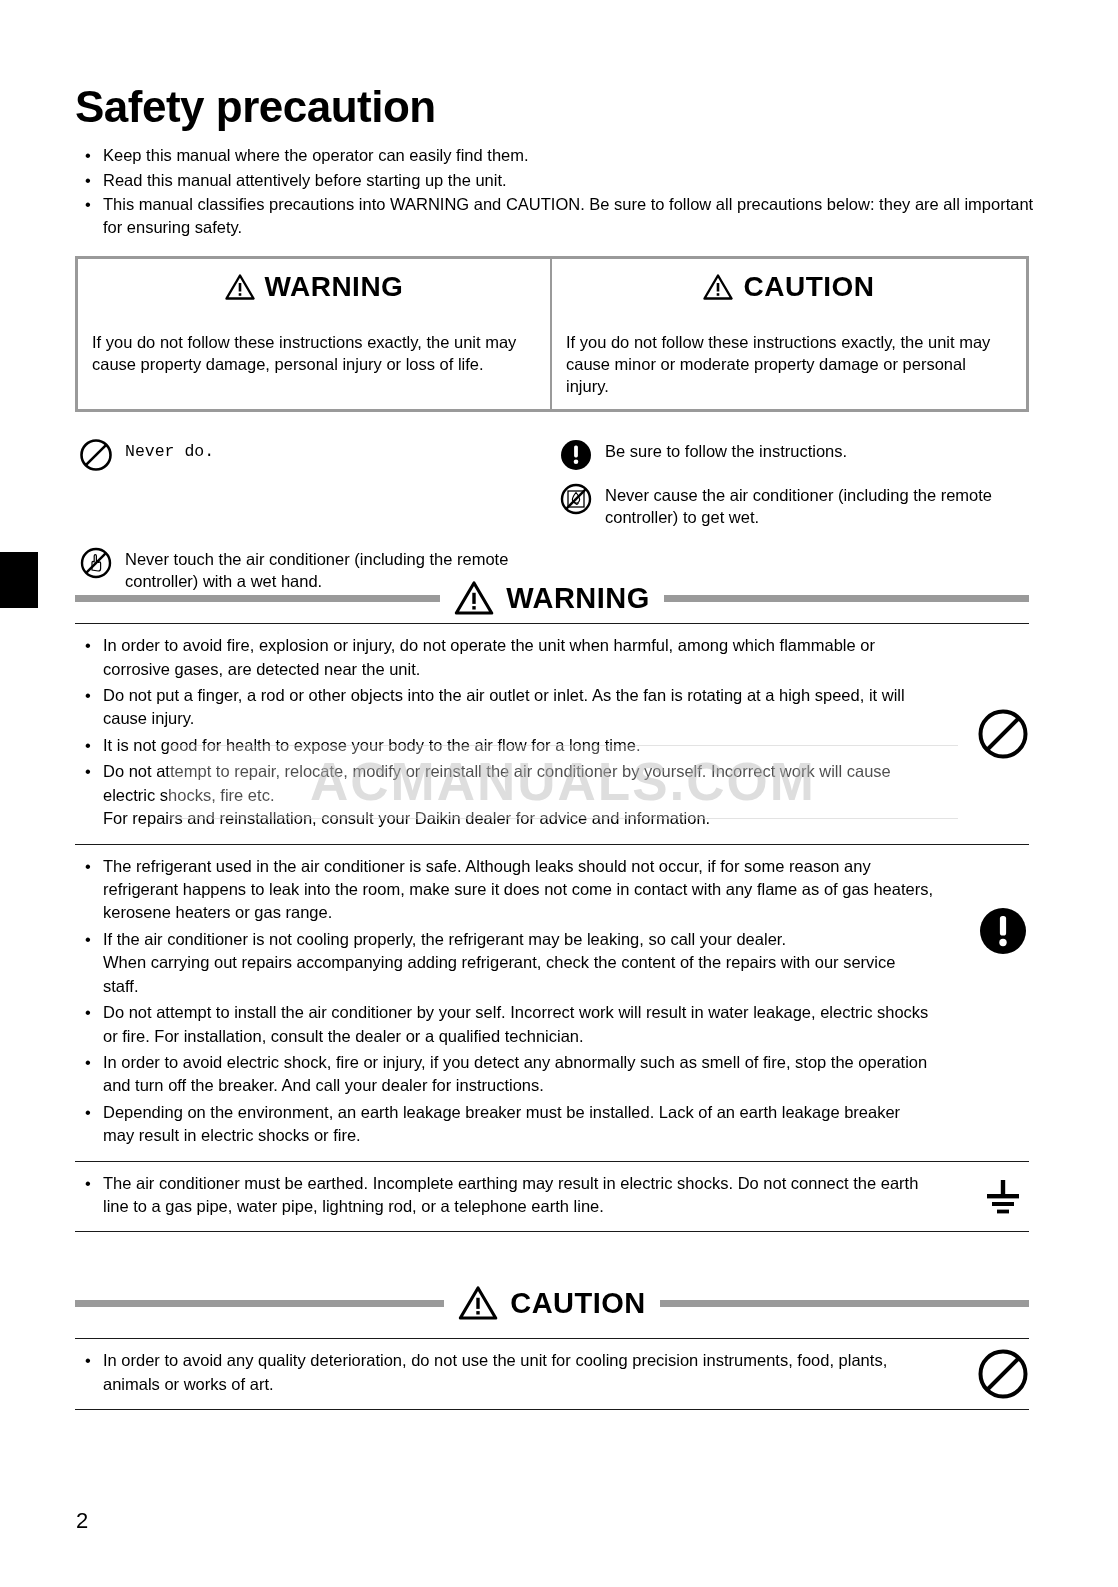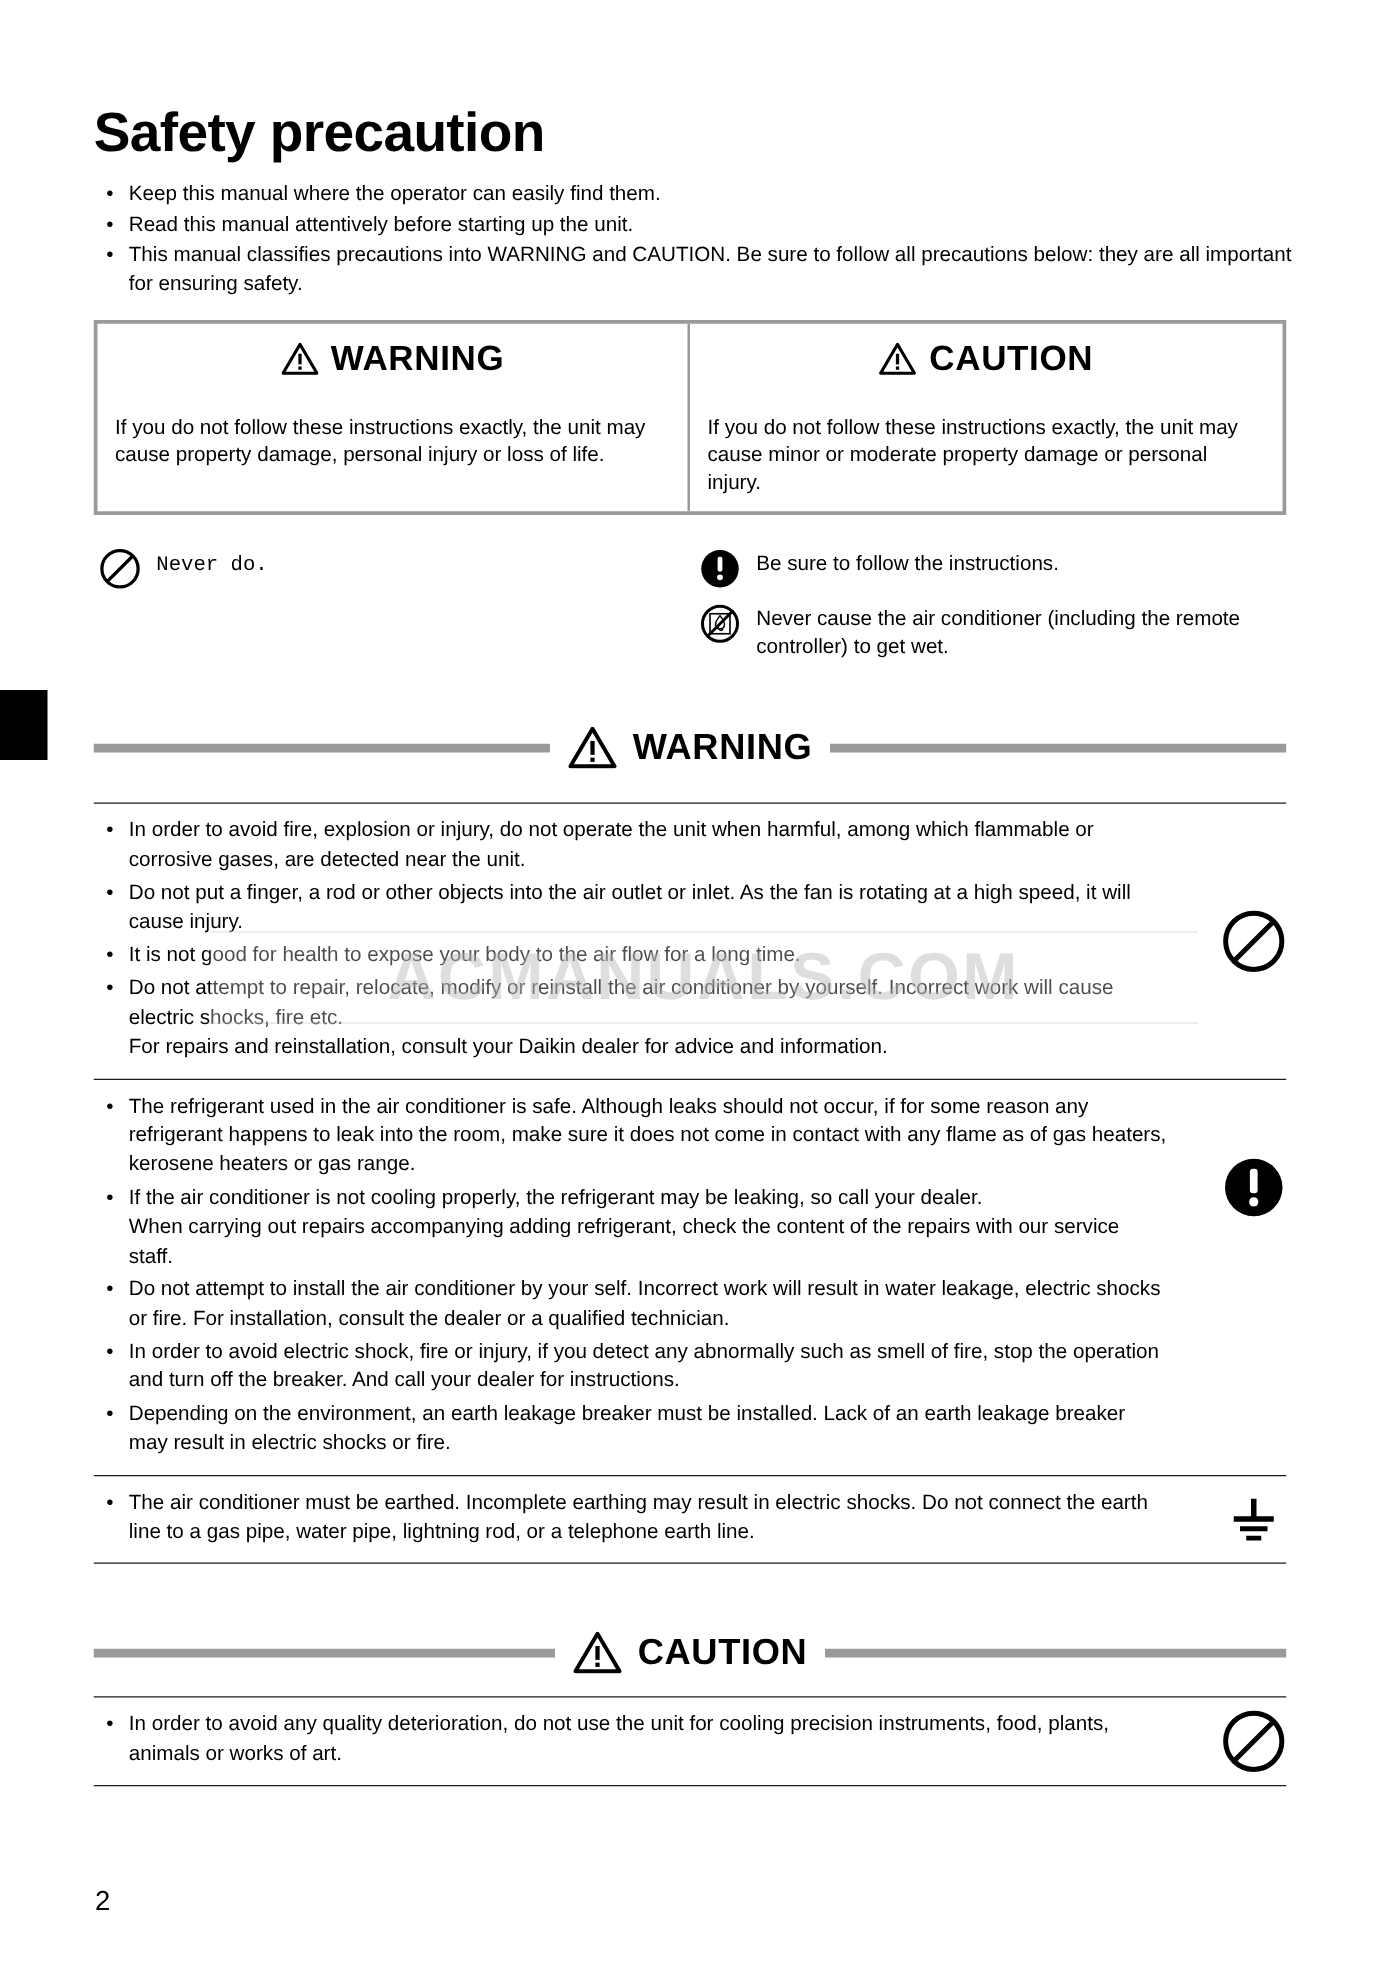--- a/index.html
+++ b/index.html
@@ -162,21 +162,21 @@
     line-height: 1.42;
     margin-bottom: 3px;
   }
   .block .blockicon {
     position: absolute;
     right: 0;
     top: 50%;
     transform: translateY(-50%);
   }
   .blocks {
-    margin-top: 27px;
+    margin-top: 8px;
     width: 954px;
   }
 
   .big-ico { width: 52px; height: 52px; }
   .big-ico svg { display: block; }
 
   
   .watermark {
     position: absolute;
     left: 168px;
@@ -298,20 +298,30 @@
             <circle cx="17" cy="17" r="14" fill="none" stroke="#000" stroke-width="2.4"></circle>
             <rect x="9" y="9" width="16" height="16" fill="none" stroke="#000" stroke-width="1.3"></rect>
             <path d="M13 21 q1.6 -2.6 3.2 0 q1.6 2.6 3.2 0" fill="none" stroke="#000" stroke-width="1.2"></path>
             <path d="M17 10.5 q3.6 4.6 3.6 7.1 a3.6 3.6 0 0 1 -7.2 0 q0 -2.5 3.6 -7.1 z" fill="none" stroke="#000" stroke-width="1.2"></path>
             <line x1="7.2" y1="26.8" x2="26.8" y2="7.2" stroke="#000" stroke-width="2.4"></line>
           </svg>
         </span>
         <span class="legtext">Never cause the air conditioner (including the remote controller) to get wet.</span>
       </div>
 
+      <div class="legitem" style="left:4px; top:116px; width:430px;">
+        <span class="ico">
+          <svg viewBox="0 0 34 34" width="34" height="34" aria-hidden="true">
+            <circle cx="17" cy="17" r="14" fill="none" stroke="#000" stroke-width="2.4"></circle>
+            <path d="M13 24 v-7.5 q0-1.2 1.1-1.2 t1.1 1.2 v-6.6 q0-1.2 1.1-1.2 t1.1 1.2 v6 q0-1 1.1-1 t1.1 1 v1 q0-1 1-1 t1 1 v5.5 q0 2.6 -2.4 2.6 z" fill="none" stroke="#000" stroke-width="1.2"></path>
+            <line x1="7.2" y1="26.8" x2="26.8" y2="7.2" stroke="#000" stroke-width="2.4"></line>
+          </svg>
+        </span>
+        <span class="legtext">Never touch the air conditioner (including the remote controller) with a wet hand.</span>
+      </div>
 
     </div>
 
     <div class="sectionband">
       <div class="band"></div>
       <div class="label">
         <span class="tri" style="width:40px;height:34px">
           <svg viewBox="0 0 30 26" width="40" height="34" aria-hidden="true">
             <path d="M15 1.5 L28.5 24.5 L1.5 24.5 Z" fill="none" stroke="#000" stroke-width="2.4" stroke-linejoin="round"></path>
             <rect x="13.7" y="9" width="2.6" height="8.5" fill="#000"></rect>

